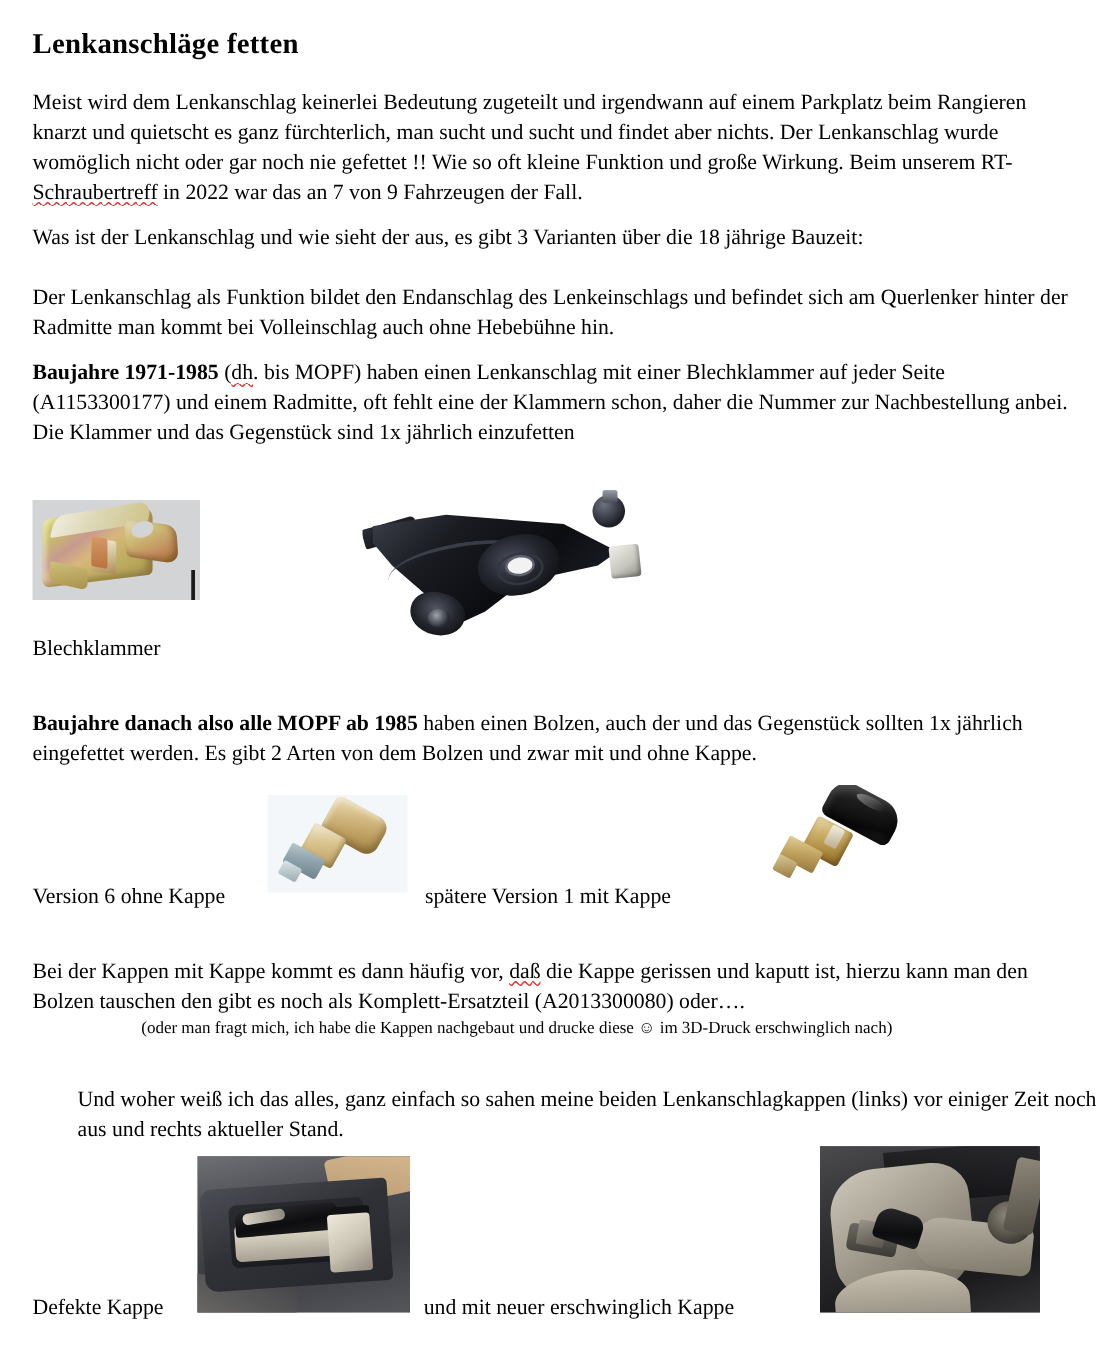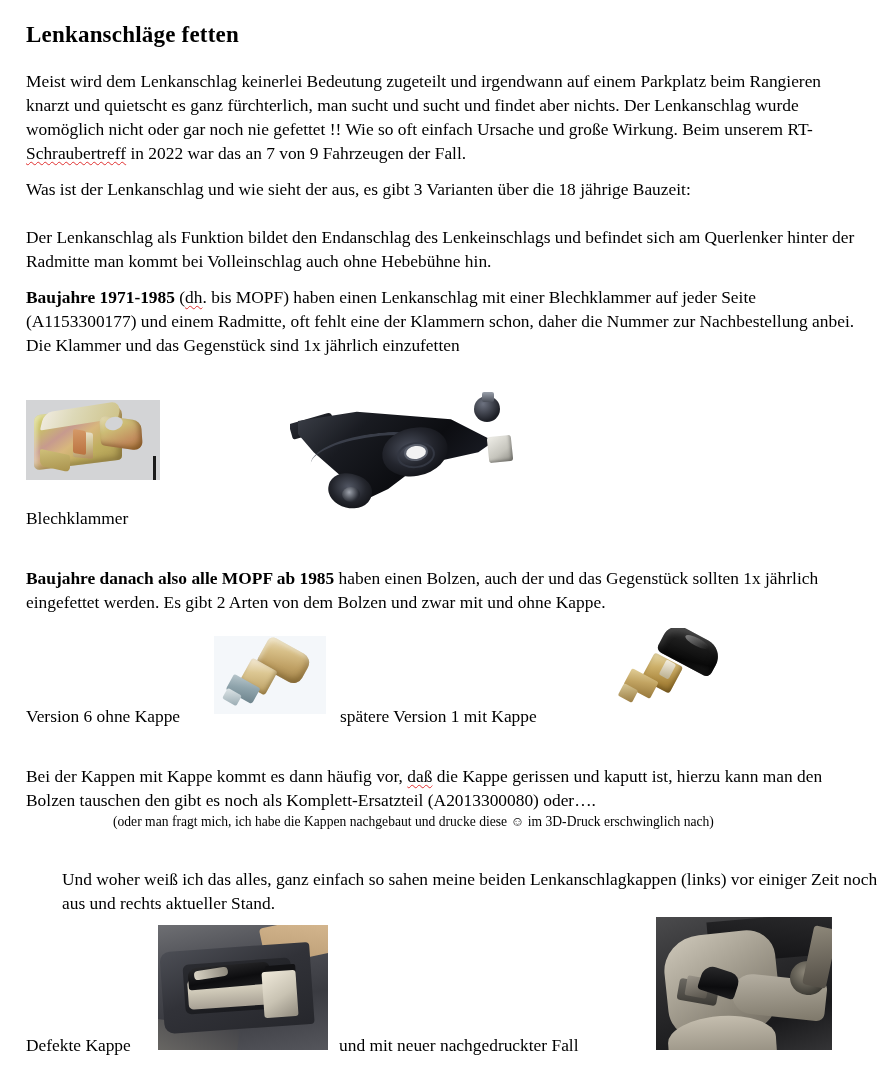--- a/index.html
+++ b/index.html
@@ -438,21 +438,21 @@
 </head>
 <body>
 
 <div class="page">
 
   <h1 class="doc-title">Lenkanschläge fetten</h1>
 
   <p class="para" style="top:53px;">
     <span>Meist wird dem Lenkanschlag keinerlei Bedeutung zugeteilt und irgendwann auf einem Parkplatz</span>
     <span>beim Rangieren knarzt und quietscht es ganz fürchterlich, man sucht und sucht und findet aber nichts.</span>
-    <span>Der Lenkanschlag wurde womöglich nicht oder gar noch nie </span><span class="sq-blue">gefettet !!</span><span> Wie so oft einfach Ursache und</span>
+    <span>Der Lenkanschlag wurde womöglich nicht oder gar noch nie </span><span class="sq-blue">gefettet !!</span><span> Wie so oft kleine Funktion und</span>
     <span>große Wirkung. Beim unserem RT-</span><span class="sq-red">Schraubertreff</span><span> in 2022 war das an 7 von 9 Fahrzeugen der Fall.</span>
   </p>
 
   <p class="para" style="top:161px;">
     <span>Was ist der Lenkanschlag und wie sieht der aus, es gibt 3 Varianten über die </span><span class="sq-blue">18 jährige</span><span> Bauzeit:</span>
   </p>
 
   <p class="para" style="top:209px;">
     <span>Der Lenkanschlag als Funktion bildet den Endanschlag des Lenkeinschlags und befindet sich am</span>
     <span>Querlenker hinter der Radmitte man kommt bei Volleinschlag auch ohne Hebebühne hin.</span>
@@ -547,15 +547,15 @@
     <div class="n-arm2"></div>
     <div class="n-hub"></div>
     <div class="n-bolt"></div>
     <div class="n-nut"></div>
     <div class="n-cap"></div>
     <div class="n-bush"></div>
     <div class="n-rod"></div>
   </div>
 
   <div class="caption" style="left:26px; top:1034px;">Defekte Kappe</div>
-  <div class="caption" style="left:339px; top:1034px;">und mit neuer nachgedruckter Fall</div>
+  <div class="caption" style="left:339px; top:1034px;">und mit neuer erschwinglich Kappe</div>
 
 </div>
 
 </body></html>

